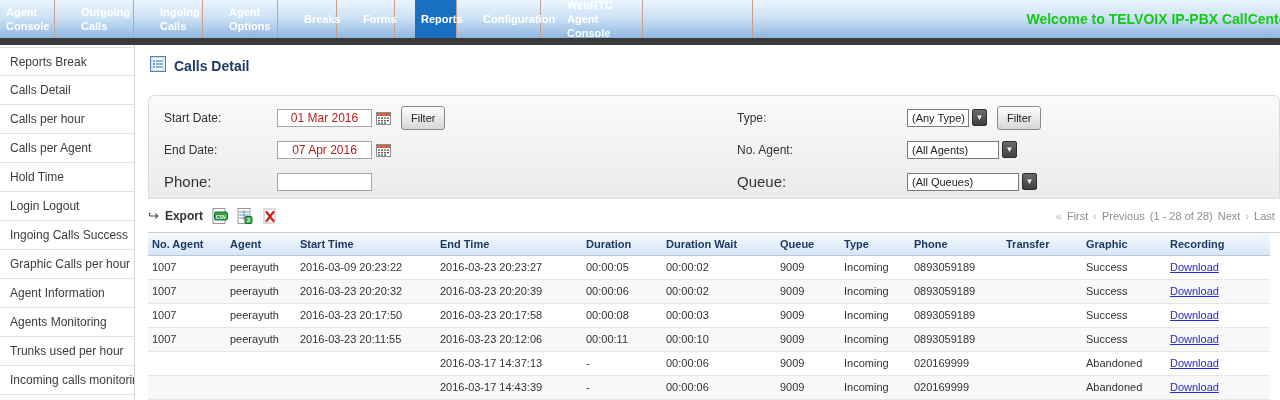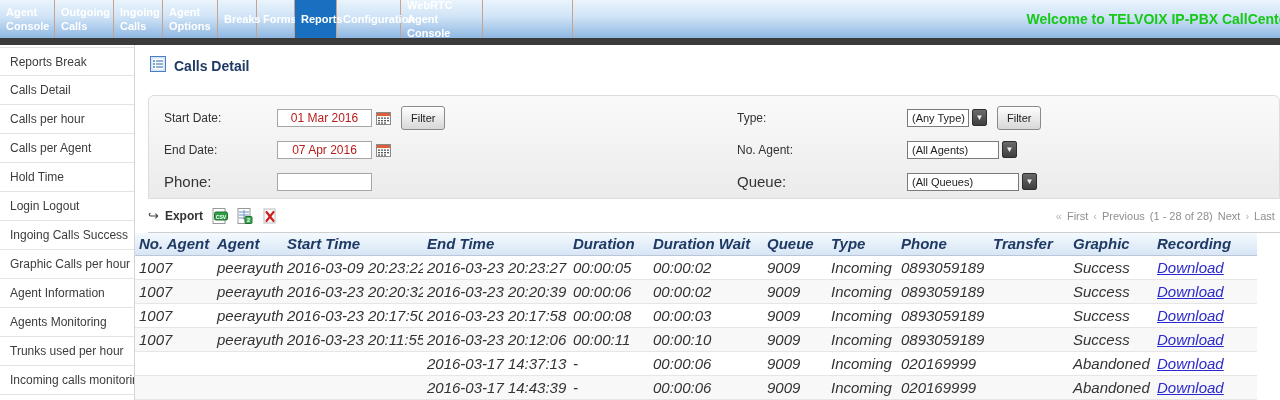--- a/index.html
+++ b/index.html
@@ -2,21 +2,21 @@
 <html><head>
 <meta charset="utf-8">
 <style>
   * { box-sizing: border-box; margin: 0; padding: 0; }
   html, body { width: 1280px; height: 400px; overflow: hidden; }
   body { font-family: "Liberation Sans", sans-serif; background: #fff; position: relative; }
 
   
   .topnav { height: 38px; background: linear-gradient(180deg, #eaf4fd 0%, #cfe3f6 45%, #8fb7e2 100%);
             display: flex; position: relative; overflow: hidden; }
-  .tabs { display: flex; height: 100%; }
+  .tabs { display: flex; height: 100%; gap: 20px; }
   .tab { display: flex; align-items: center; padding: 2px 6px; border-right: 1px solid #c9a28c;
          color: #fff; font-weight: bold; font-size: 11px; line-height: 1.3; cursor: pointer; }
   .tab span { display: block; }
   .tab.w1 { width: 55px; } .tab.w2 { width: 59px; } .tab.w3 { width: 49px; } .tab.w4 { width: 55px; }
   .tab.w5 { width: 39px; } .tab.w6 { width: 38px; } .tab.w7 { width: 42px; } .tab.w8 { width: 64px; }
   .tab.w9 { width: 82px; } .tab.spacer { width: 90px; cursor: default; }
   .tab.active { background: #1a70c0; }
   .welcome { position: absolute; right: -12px; top: 0; height: 38px; display: flex; align-items: center;
              color: #17c917; font-weight: bold; font-size: 14px; white-space: nowrap; }
   .darkbar { height: 7px; background: #3b3b3b; }
@@ -64,22 +64,22 @@
              border-bottom: 1px solid #cfcfcf; position: relative; }
   .export-arrow { color: #444; font-size: 13px; }
   .export-label { font-weight: bold; color: #333; font-size: 12px; cursor: pointer; }
   .tool-ico { display: inline-flex; margin-left: 3px; cursor: pointer; }
   .pagination { position: absolute; right: -6px; top: 0; height: 100%; display: flex; align-items: center;
                 gap: 5px; color: #8f8f8f; font-size: 11px; white-space: nowrap; }
   .pg-glyph { color: #b5b5b5; font-size: 11px; cursor: pointer; }
   .pg-link { cursor: pointer; }
 
   
-  .calls-table { width: 1122px; border-collapse: collapse; table-layout: fixed;
-                 font-size: 15px; color: #333; font-style: italic; }
+  .calls-table { width: 1122px; margin-left: 13px; border-collapse: collapse; table-layout: fixed;
+                 font-size: 11px; color: #333; }
   .calls-table th { background: linear-gradient(#f4fafe, #d7e5f5); color: #1e3a64; font-weight: bold;
                     text-align: left; height: 22px; padding: 0 4px; border-bottom: 1px solid #b9c7d9;
                     white-space: nowrap; overflow: hidden; }
   .calls-table td { height: 24px; padding: 0 4px; border-bottom: 1px solid #e6e6e6;
                     white-space: nowrap; overflow: hidden; }
   .calls-table tbody tr:nth-child(even) { background: #f8f8f8; }
   .download-link { color: #2929cc; text-decoration: underline; cursor: pointer; }
 </style>
 </head>
 <body>

